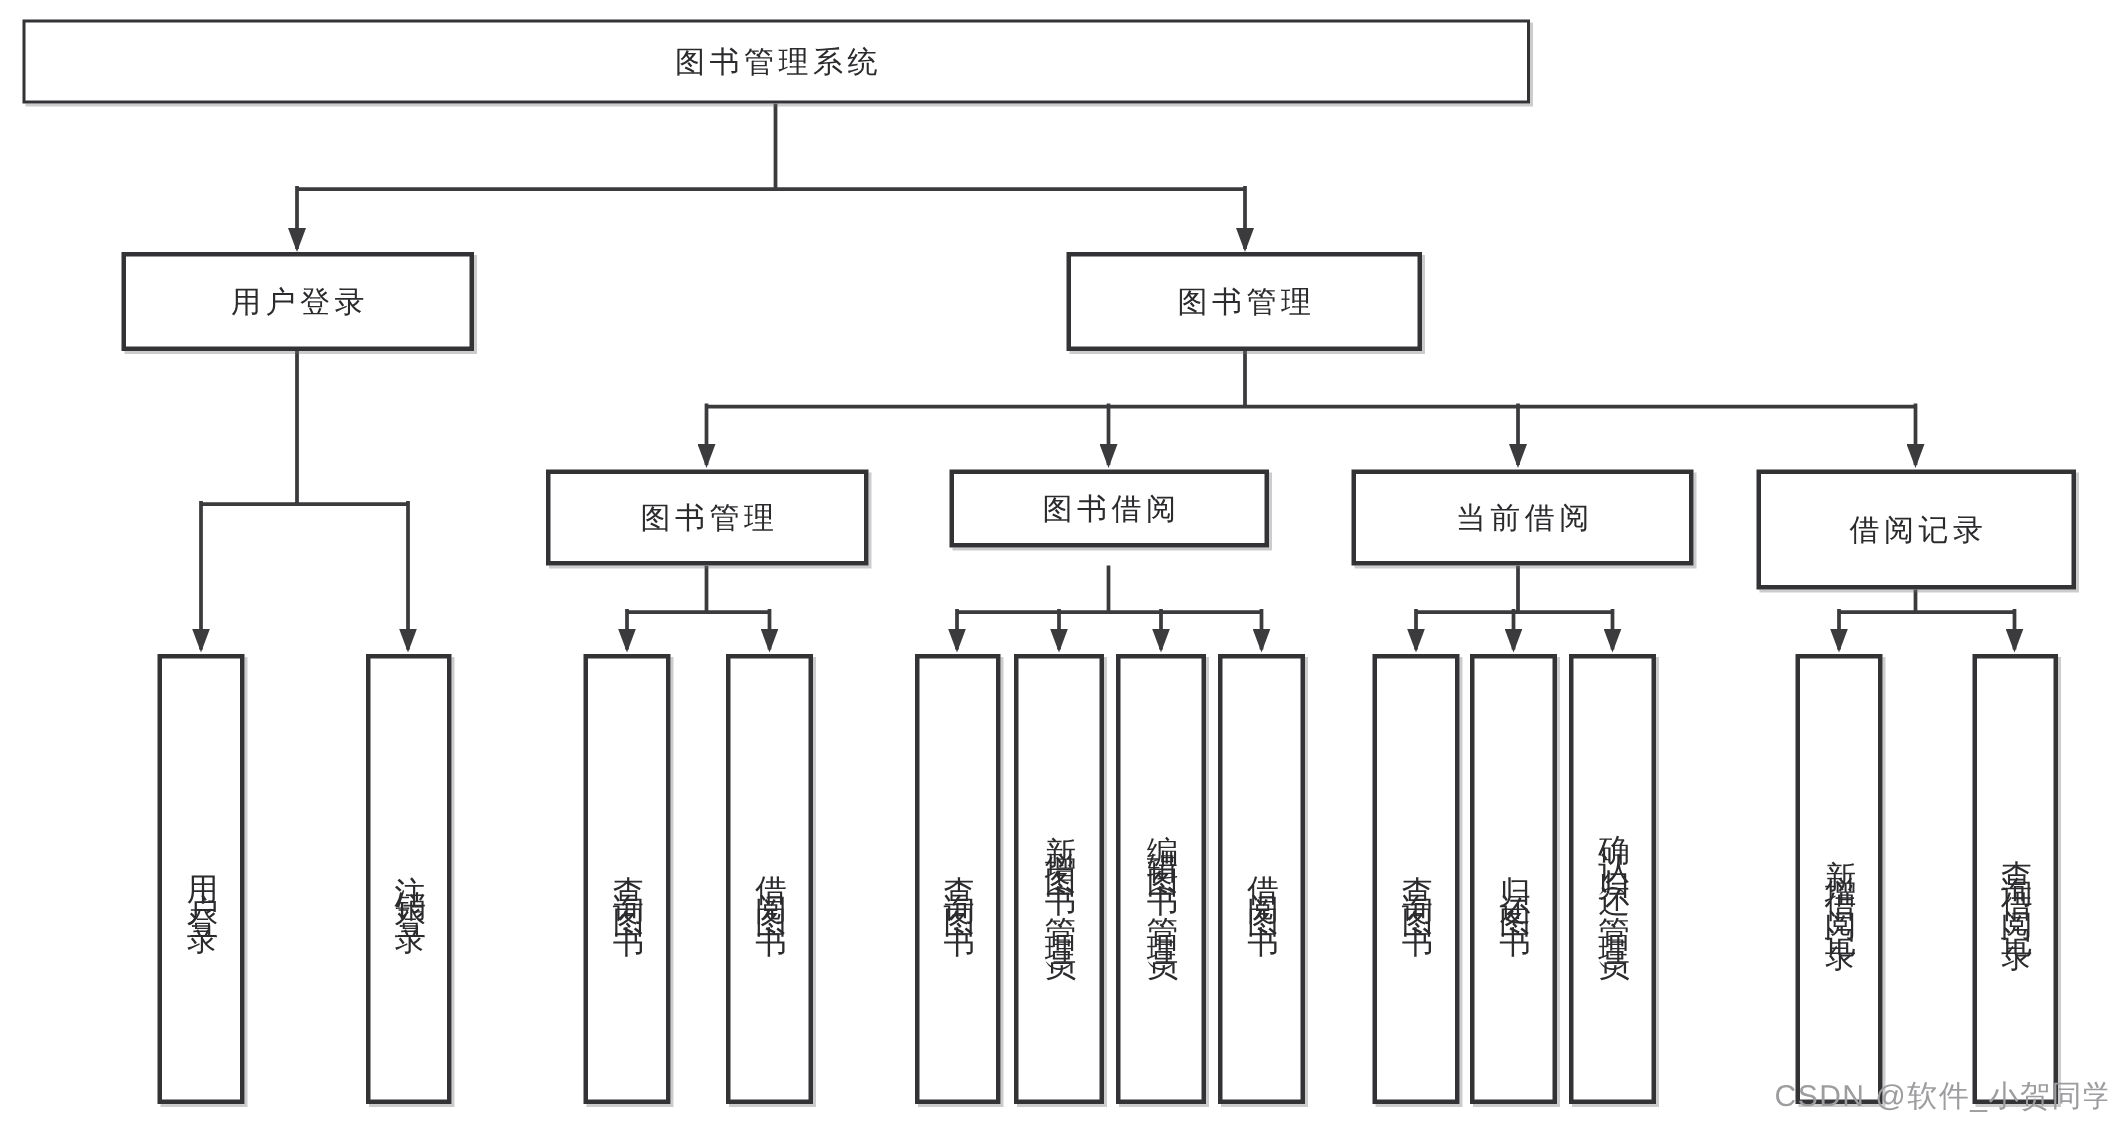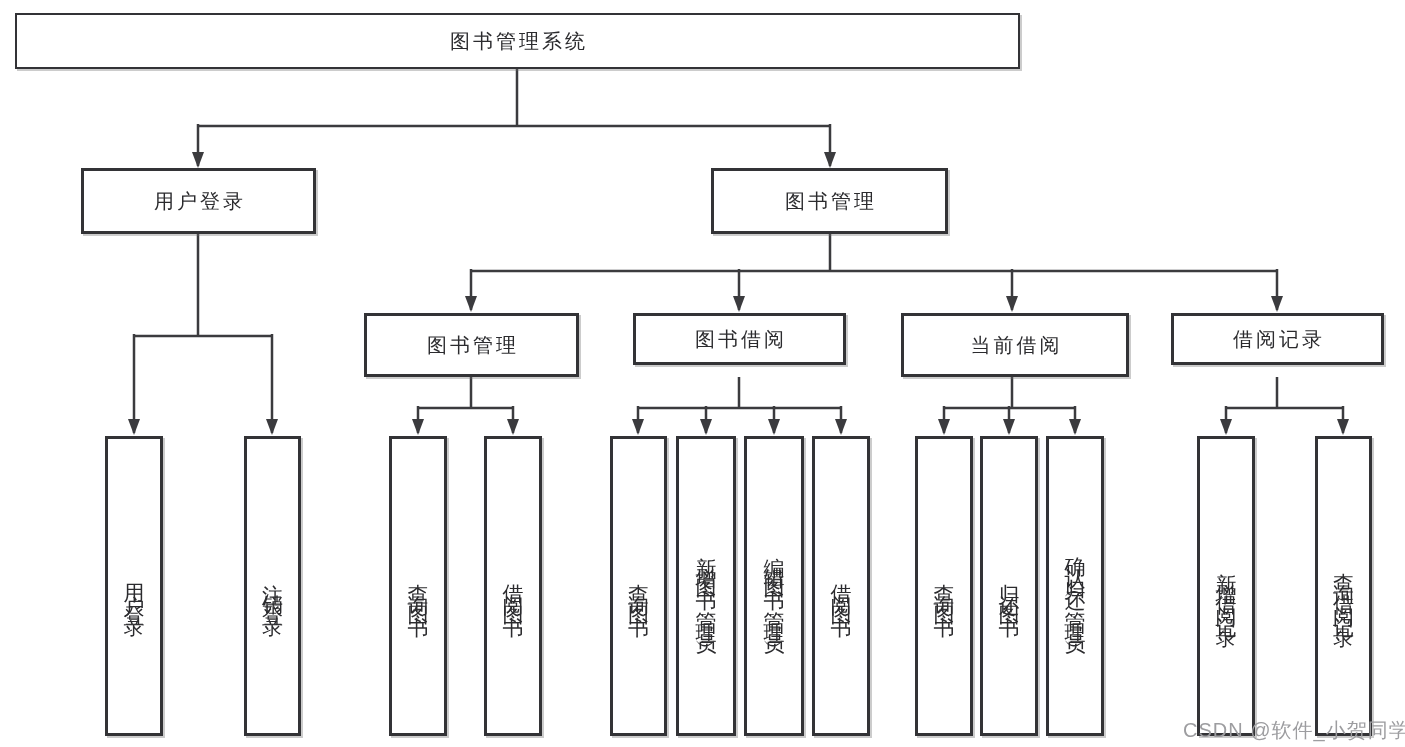--- a/index.html
+++ b/index.html
@@ -120,21 +120,21 @@
 
   <div class="box" style="left:364px;top:313px;width:215px;height:64px">
     <span class="lbl">图书管理</span>
   </div>
   <div class="box" style="left:633px;top:313px;width:213px;height:52px">
     <span class="lbl">图书借阅</span>
   </div>
   <div class="box" style="left:901px;top:313px;width:228px;height:64px">
     <span class="lbl">当前借阅</span>
   </div>
-  <div class="box" style="left:1171px;top:313px;width:213px;height:52px">
+  <div class="box" style="left:1171px;top:313px;width:213px;height:80px">
     <span class="lbl">借阅记录</span>
   </div>
 
   <div class="box v-box" style="left:105px;top:436px;width:58px;height:300px">
     <span class="lbl">用户登录</span>
   </div>
   <div class="box v-box" style="left:244px;top:436px;width:57px;height:300px">
     <span class="lbl">注销登录</span>
   </div>
 

